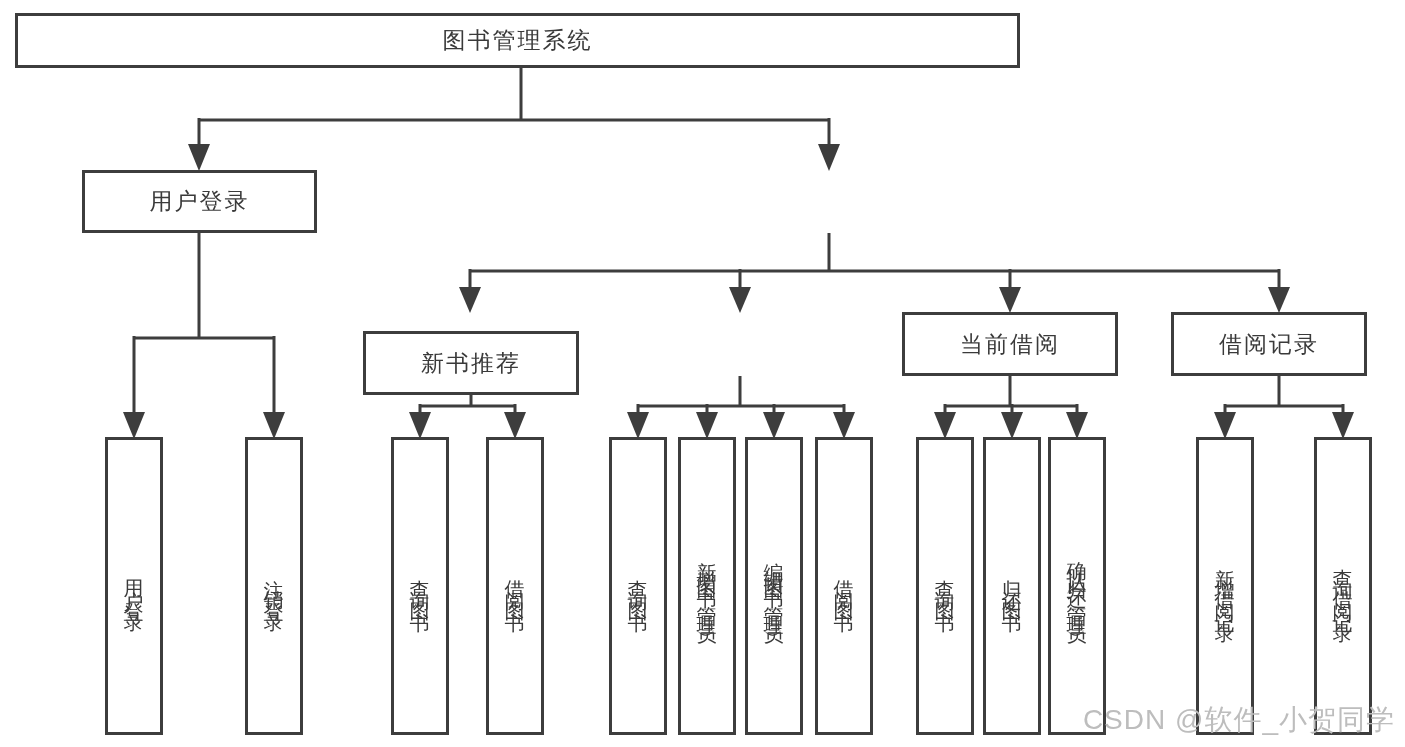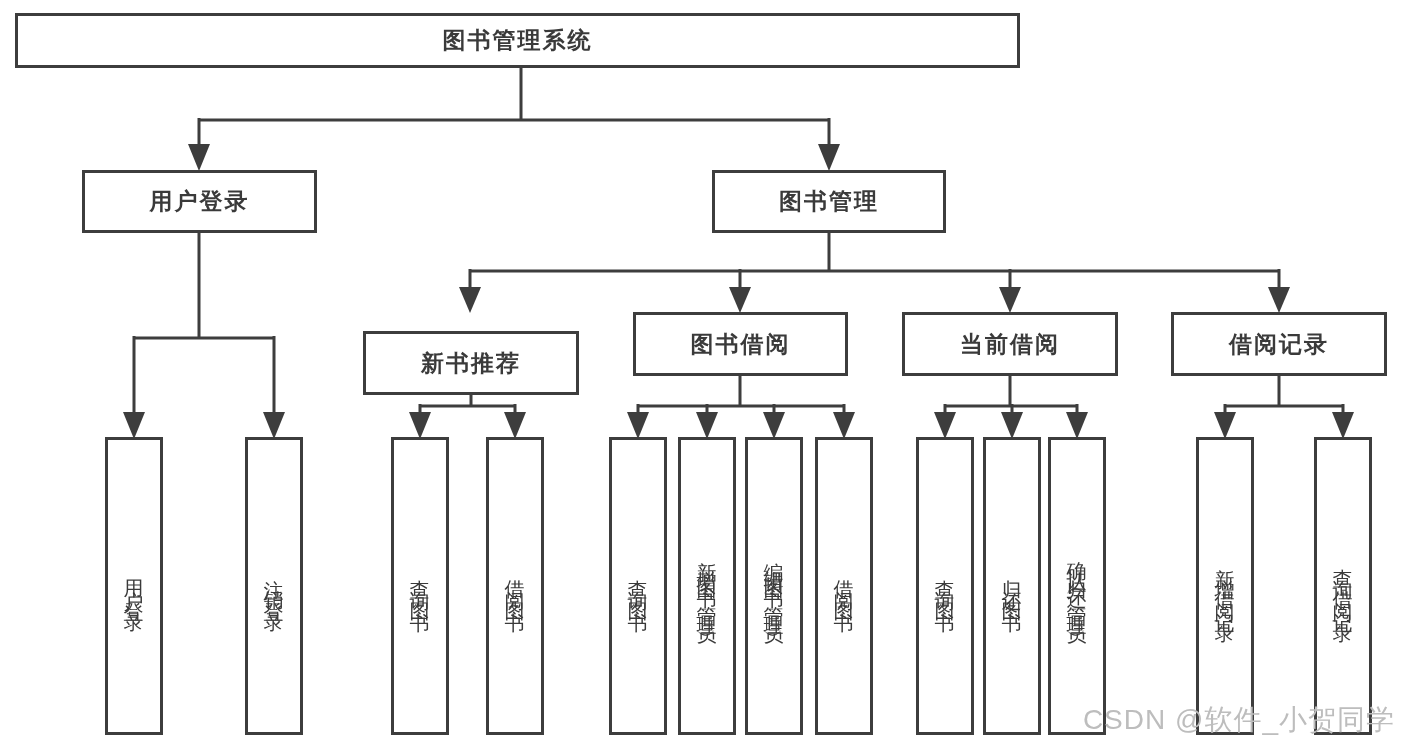--- a/index.html
+++ b/index.html
@@ -21,21 +21,20 @@
     box-sizing: border-box;
     background: #ffffff;
     border: 3px solid #3d3d3d;
     display: flex;
     align-items: center;
     justify-content: center;
     font-size: 23px;
     letter-spacing: 2px;
     color: #3a3a3a;
     white-space: nowrap;
-    font-weight: bold;
   }
   .leaf {
     position: absolute;
     box-sizing: border-box;
     top: 437px;
     width: 58px;
     height: 298px;
     background: #ffffff;
     border: 3px solid #3d3d3d;
     display: flex;
@@ -61,21 +60,21 @@
     letter-spacing: 1px;
     white-space: nowrap;
   }
   
   #root-box  { left: 15px;   top: 13px;  width: 1005px; height: 55px; }
   #login-box { left: 82px;   top: 170px; width: 235px;  height: 63px; }
   #mgmt-box  { left: 712px;  top: 170px; width: 234px;  height: 63px; }
   #g1-box { left: 363px;  top: 312px; width: 216px; height: 64px; margin-top: 19px; }
   #g2-box { left: 633px;  top: 312px; width: 215px; height: 64px; }
   #g3-box { left: 902px;  top: 312px; width: 216px; height: 64px; }
-  #g4-box { left: 1171px; top: 312px; width: 216px; height: 64px; }
+  #g4-box { left: 1171px; top: 312px; width: 196px; height: 64px; }
   #leaf-0  { left: 105px; }
   #leaf-1  { left: 245px; }
   #leaf-2  { left: 391px; }
   #leaf-3  { left: 486px; }
   #leaf-4  { left: 609px; }
   #leaf-5  { left: 678px; }
   #leaf-6  { left: 745px; }
   #leaf-7  { left: 815px; }
   #leaf-8  { left: 916px; }
   #leaf-9  { left: 983px; }
@@ -131,29 +130,23 @@
     </g>
   </svg>
 
   <div class="hbox" id="root-box">
     <span>图书管理系统</span>
   </div>
 
   <div class="hbox" id="login-box">
     <span>用户登录</span>
   </div>
-  <div class="hbox" id="mgmt-box">
-    <span>图书管理</span>
-  </div>
 
   <div class="hbox" id="g1-box">
     <span>新书推荐</span>
-  </div>
-  <div class="hbox" id="g2-box">
-    <span>图书借阅</span>
   </div>
   <div class="hbox" id="g3-box">
     <span>当前借阅</span>
   </div>
   <div class="hbox" id="g4-box">
     <span>借阅记录</span>
   </div>
 
   <div class="leaf" id="leaf-0">
     <span>用户登录</span>

